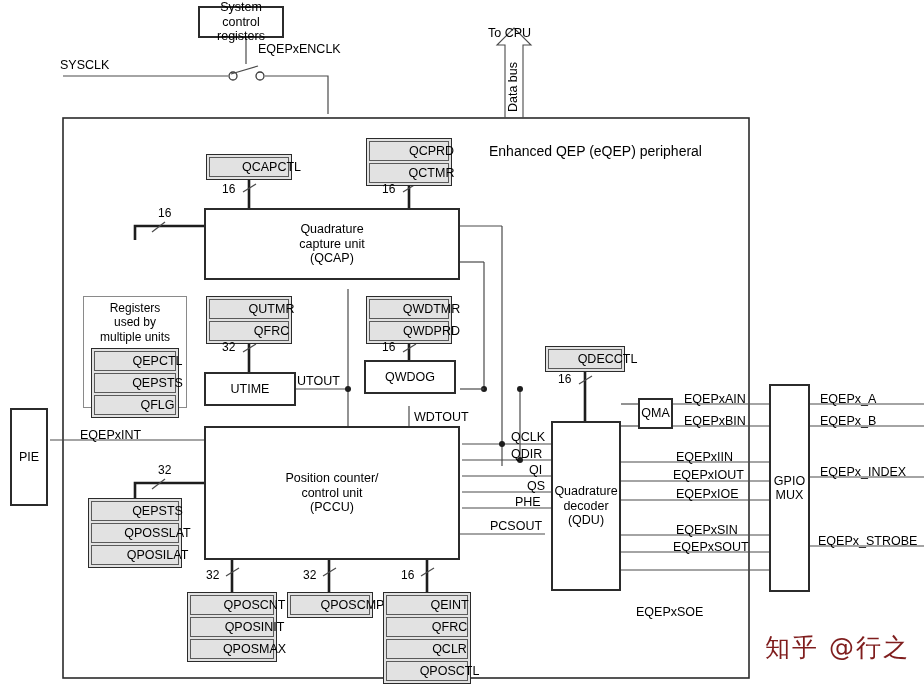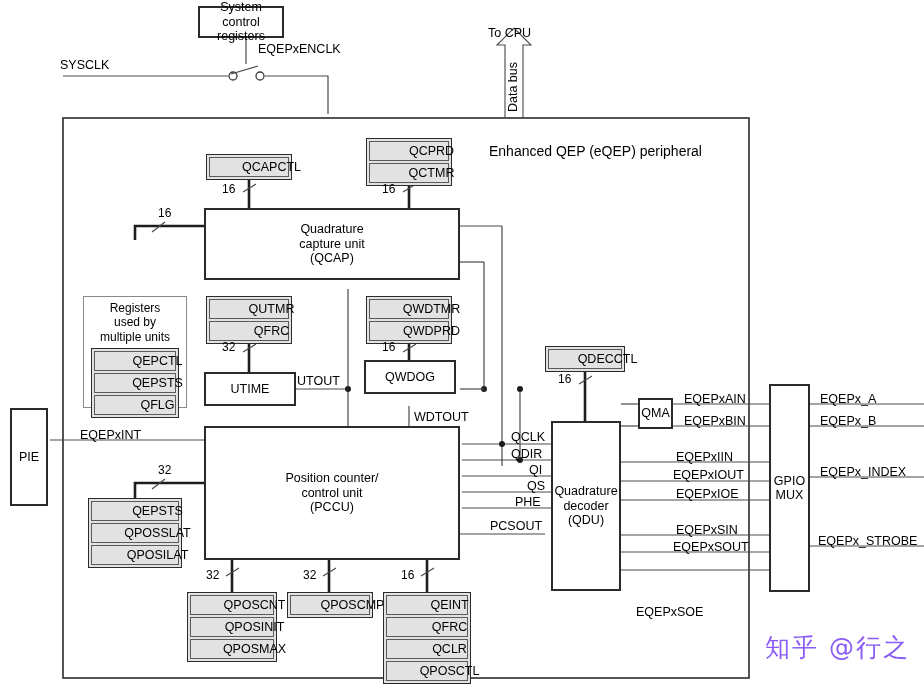--- a/index.html
+++ b/index.html
@@ -23,21 +23,21 @@
   
   svg#wires{position:absolute;left:0;top:0;width:924px;height:690px;overflow:visible;}
   svg#wires line,svg#wires path,svg#wires polyline{fill:none;}
   .w{stroke:#4a4a4a;stroke-width:1.2;}
   .wb{stroke:#1d1d1d;stroke-width:2.6;}
   .wm{stroke:#2b2b2b;stroke-width:1.6;}
   .dot{fill:#1d1d1d;}
   .hollow{fill:#fff;stroke:#3a3a3a;stroke-width:1.3;}
 
   
-  #wm{position:absolute;right:14px;bottom:26px;font-size:25px;color:#8b5cf6;
+  #wm{position:absolute;right:14px;bottom:26px;font-size:25px;color:#7f1d1d;
       font-family:"DejaVu Sans",sans-serif;letter-spacing:2px;white-space:nowrap;}
 
   .vert{writing-mode:vertical-rl;transform:rotate(180deg);}
 </style>
 </head>
 <body>
 
 <div id="stage">
 
   <svg id="wires" viewBox="0 0 924 690">

